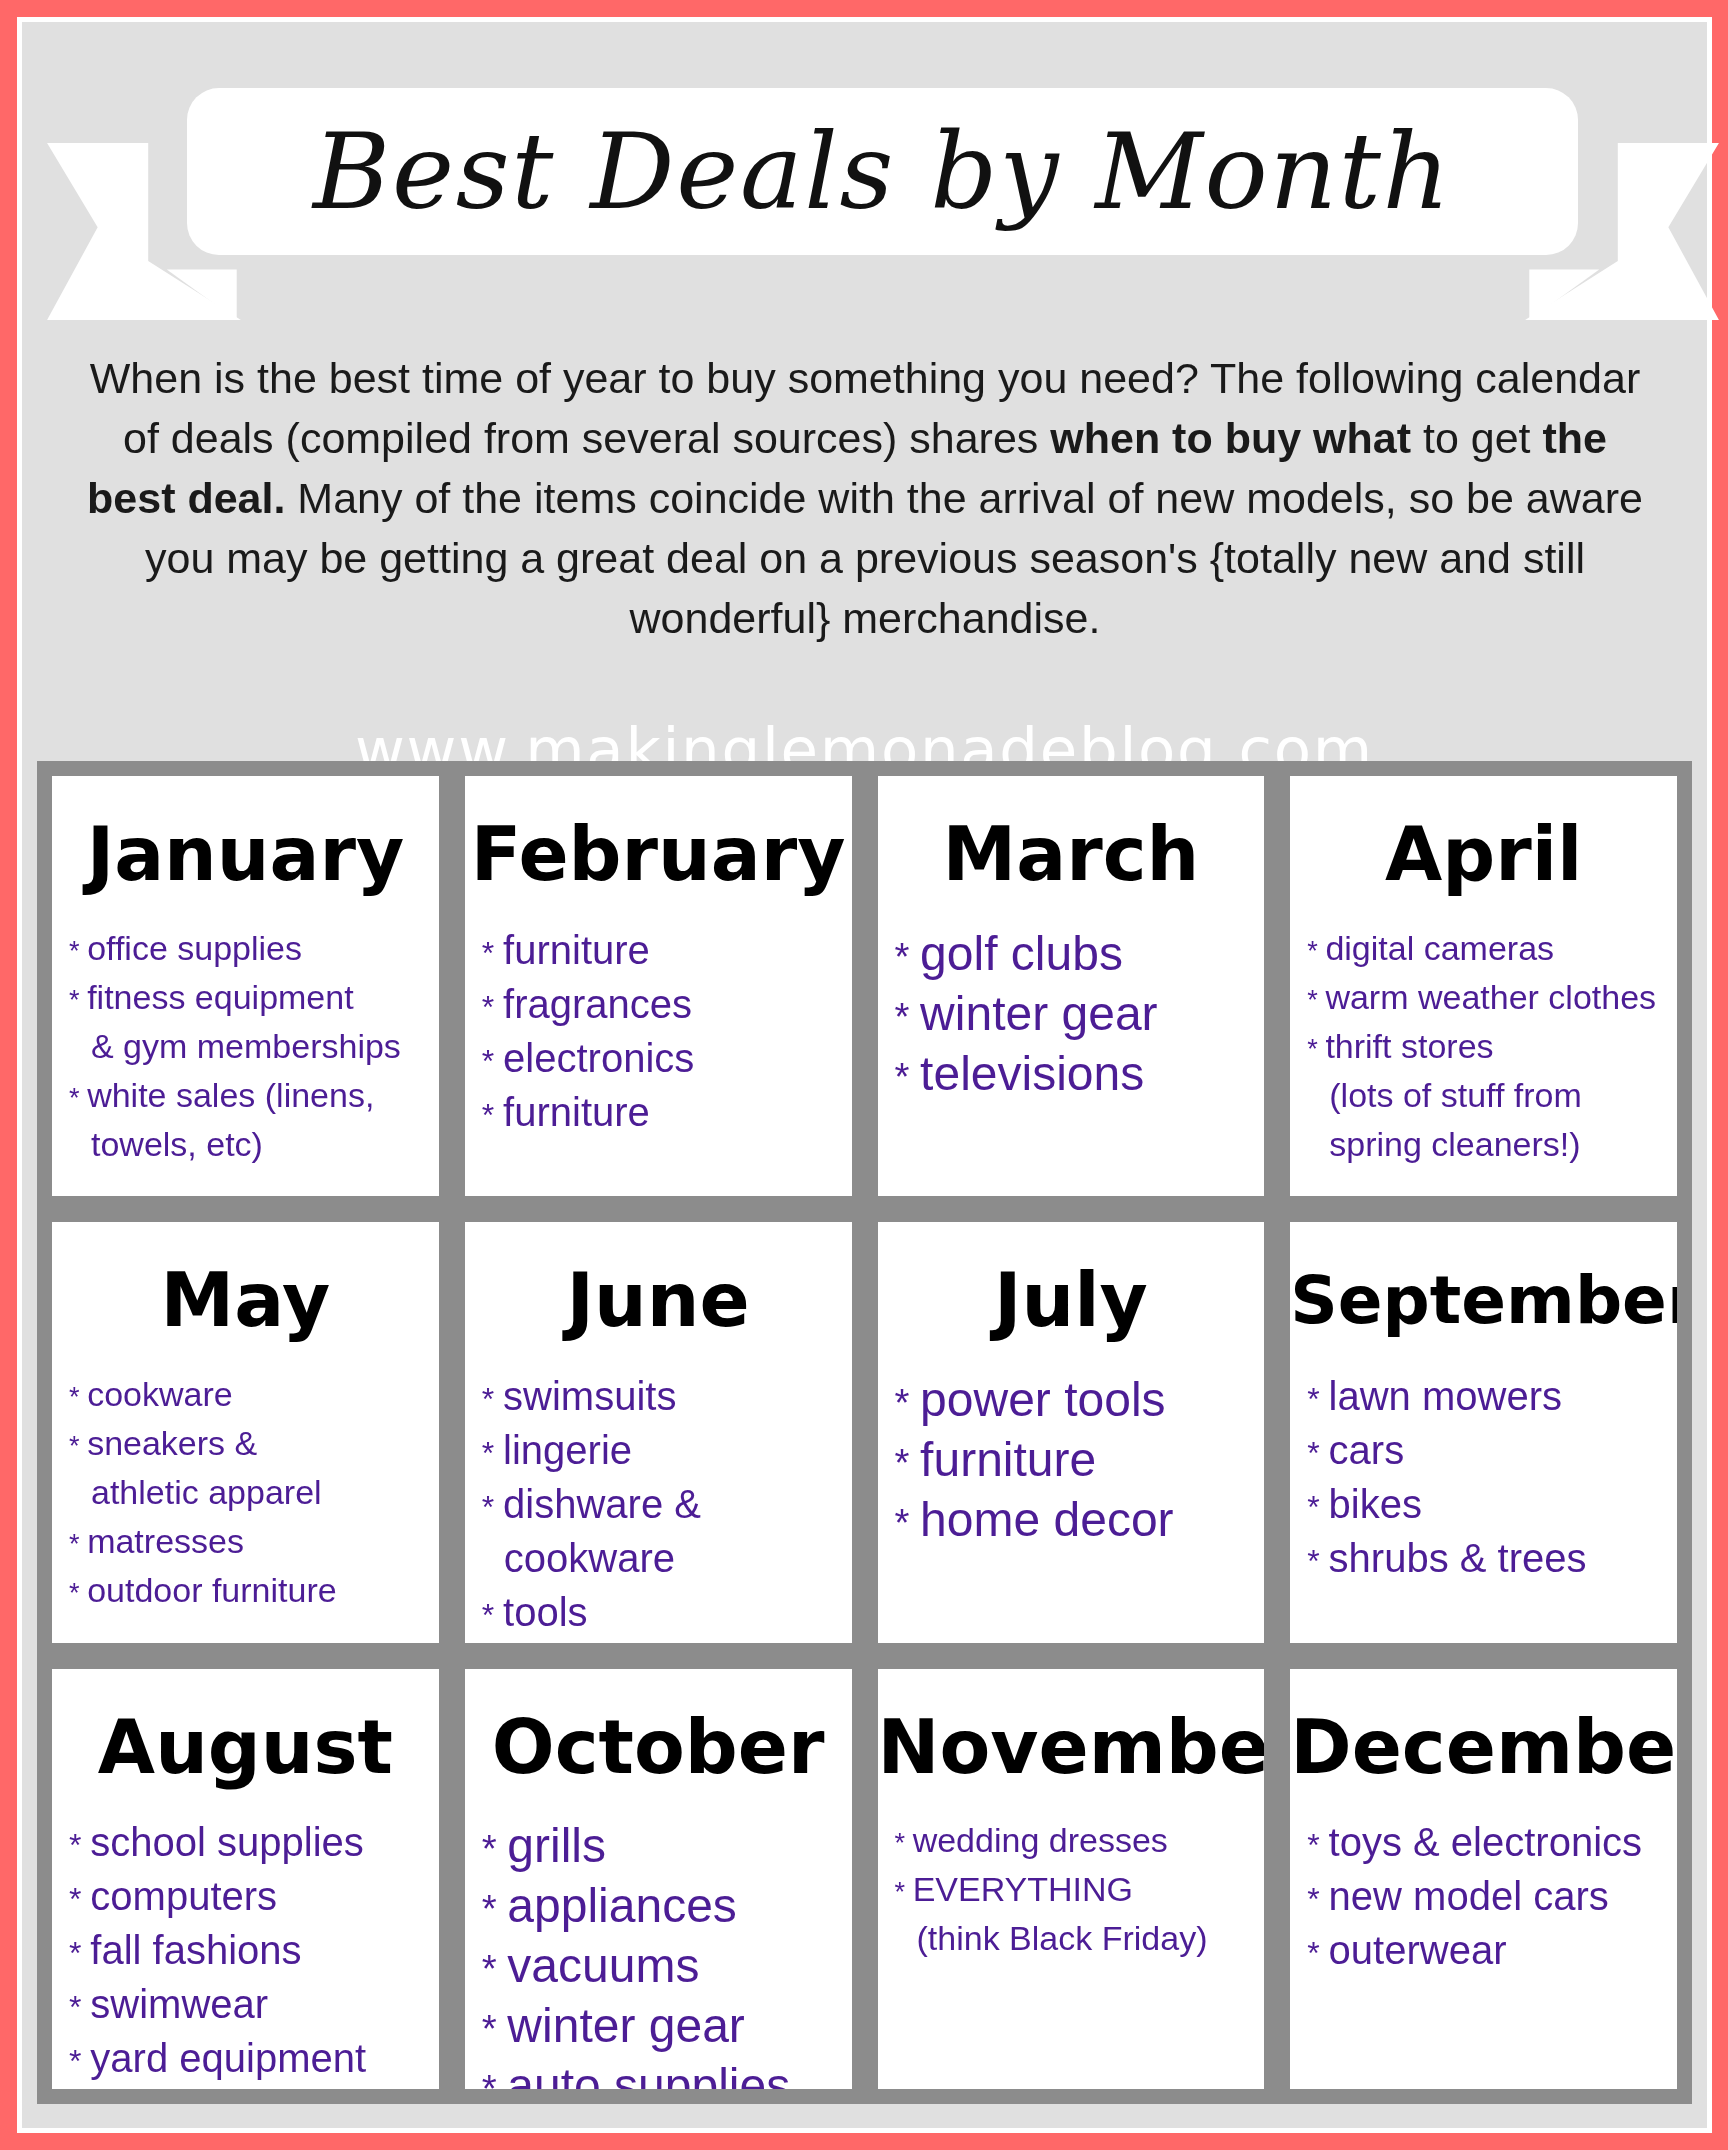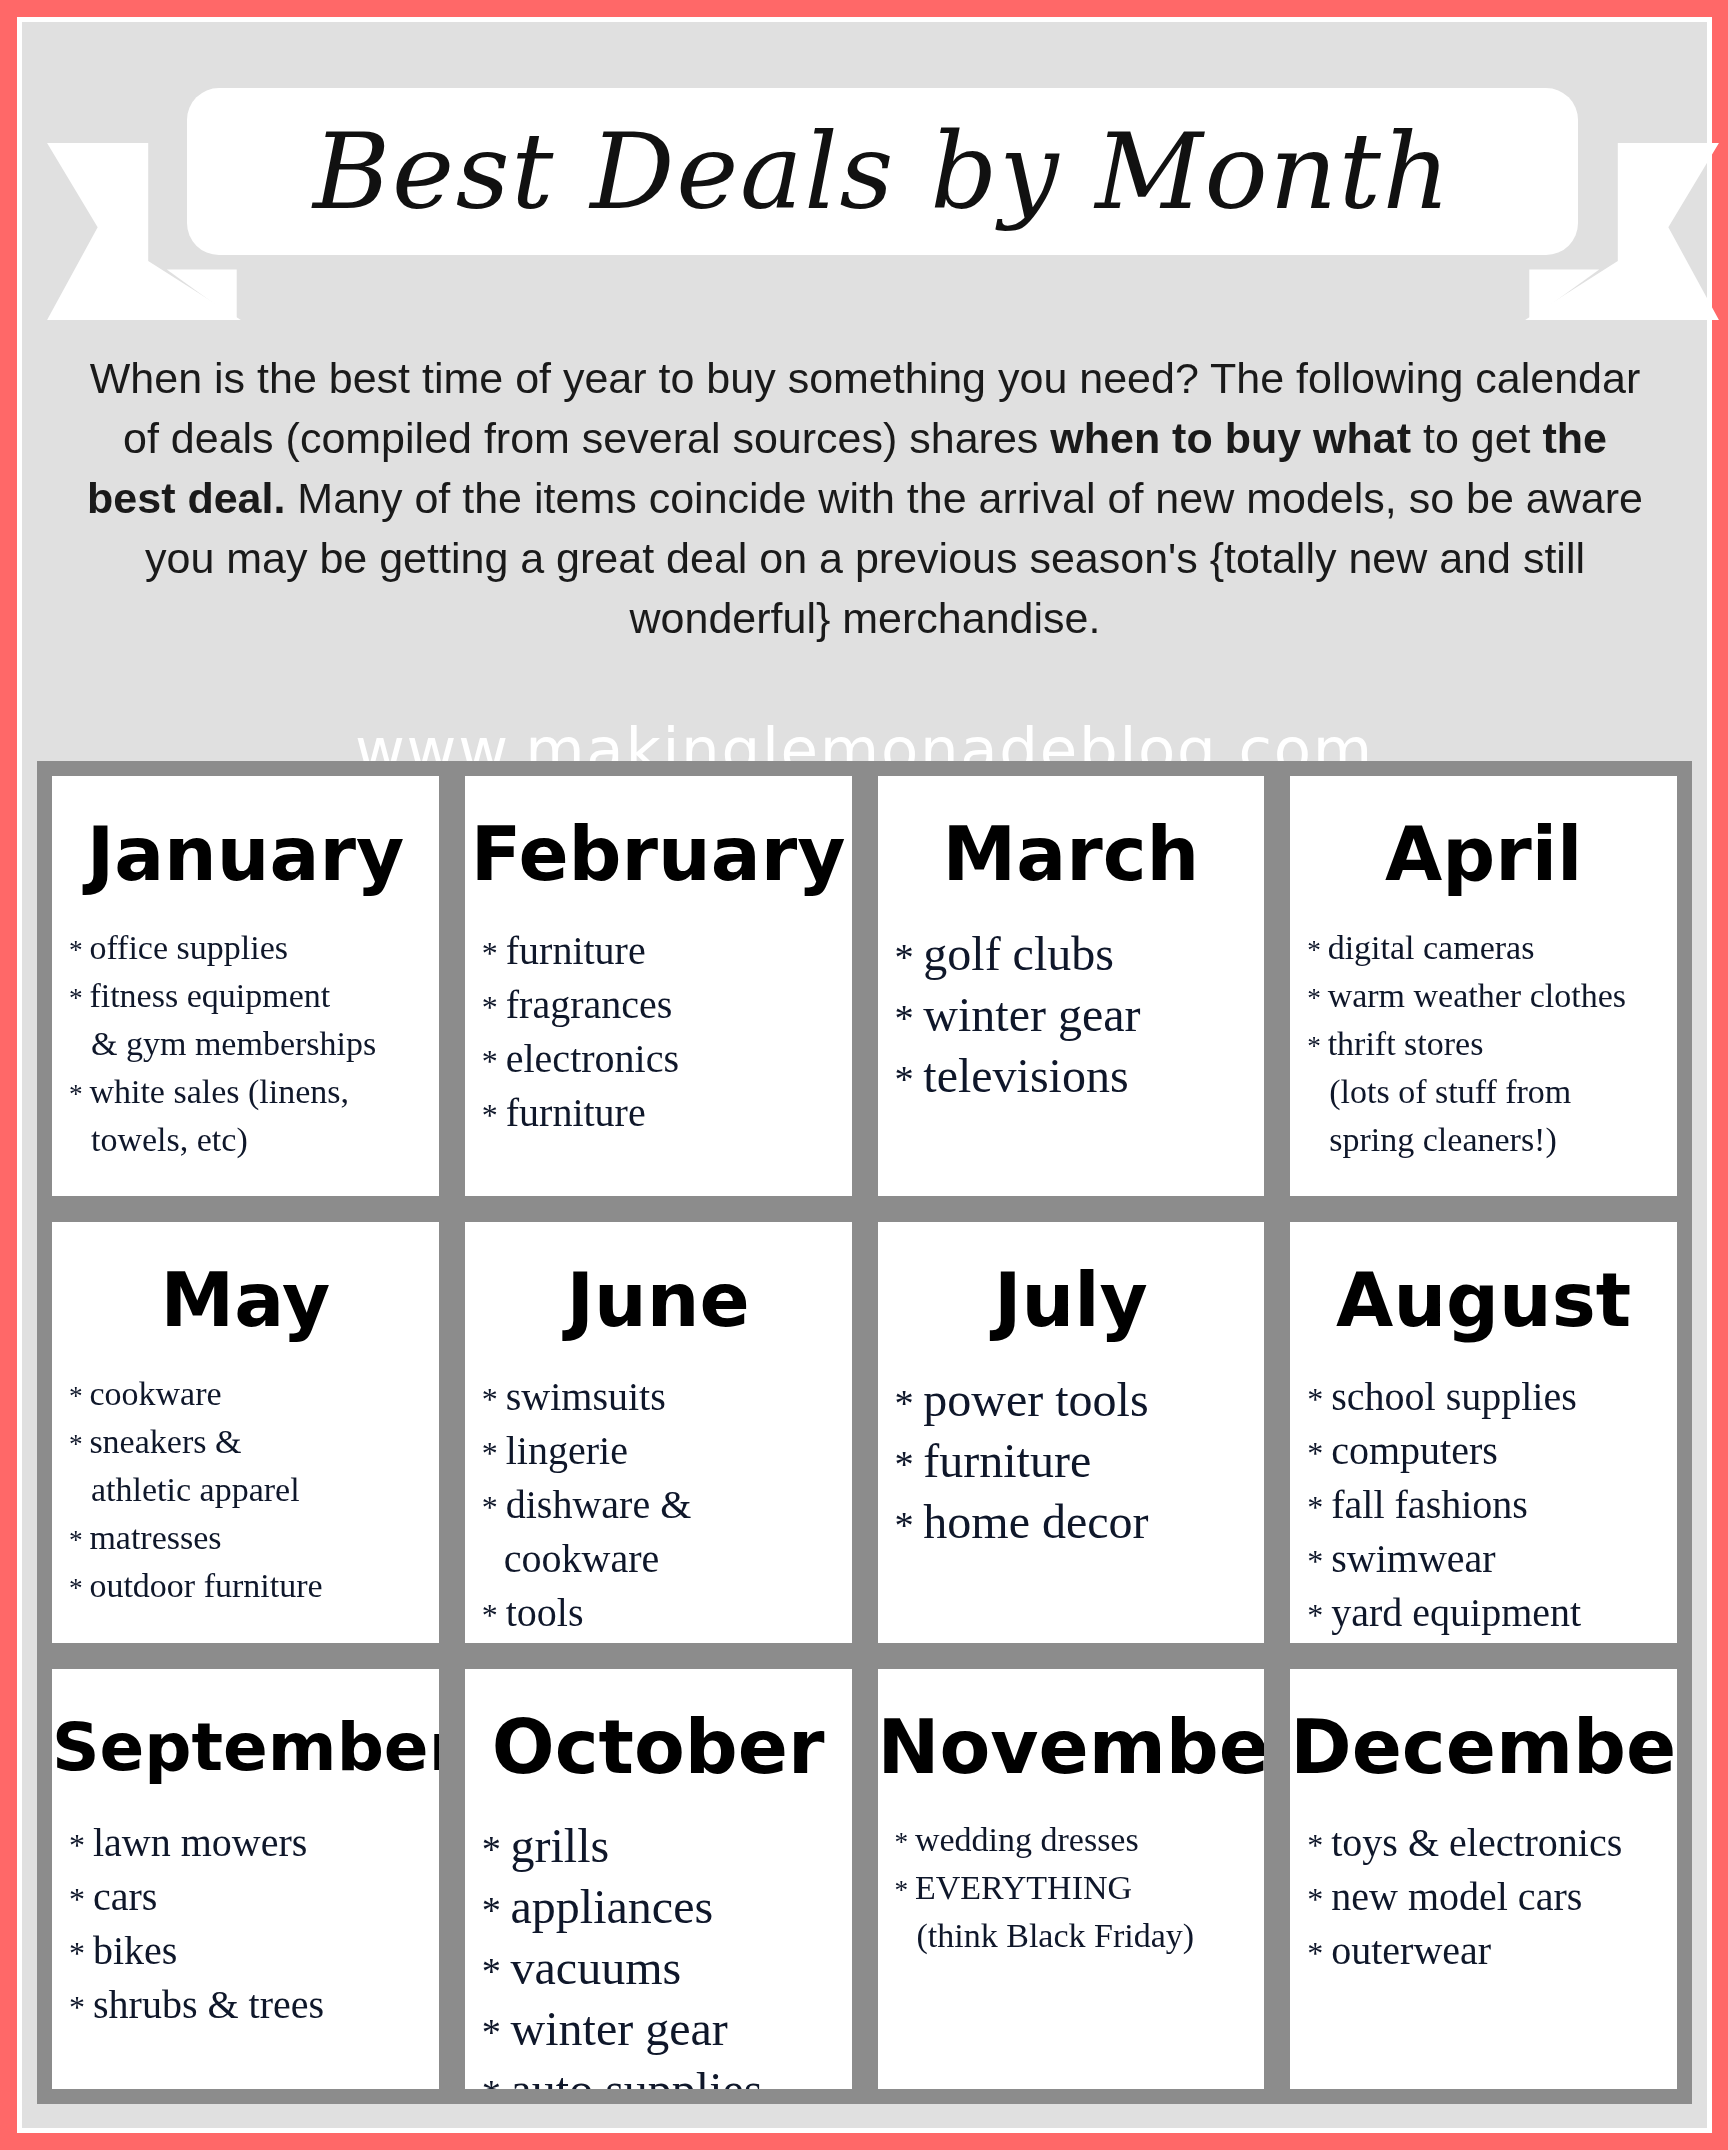--- a/index.html
+++ b/index.html
@@ -9,21 +9,21 @@
   .tail{position:absolute;}
   .banner{position:absolute;left:165px;top:66px;width:1391px;height:167px;background:#fff;display:flex;align-items:center;justify-content:center;border-radius:32px;}
   .title{font-family:"DejaVu Serif",serif;font-style:italic;font-size:105px;font-weight:normal;color:#111;letter-spacing:1.7px;}
   .intro{position:absolute;left:51px;width:1584px;top:326px;text-align:center;font-size:43px;line-height:60px;color:#1a1a1a;font-family:"Liberation Sans",sans-serif;}
   .intro b{font-weight:bold;}
   .url{position:absolute;left:0;width:1685px;top:692px;text-align:center;font-size:61px;color:#fff;font-family:"DejaVu Sans",sans-serif;letter-spacing:1.7px;}
   .grid{position:absolute;left:15px;top:739px;width:1655px;height:1343px;background:#8c8c8c;padding:15px;box-sizing:border-box;display:grid;grid-template-columns:repeat(4,1fr);grid-template-rows:repeat(3,1fr);gap:26px;}
   .cell{background:#fff;position:relative;overflow:hidden;}
   .month{text-align:center;font-family:"DejaVu Sans",sans-serif;font-weight:bold;color:#000;font-size:74px;margin-top:32px;line-height:93px;}
   .month.sm{font-size:66px;}
-  .items{list-style:none;margin:23.6px 0 0 0;padding:0 18px 0 17px;font-family:Liberation Serif, serif;font-size:34px;line-height:46px;color:#0f172a;}
+  .items{list-style:none;margin:23.6px 0 0 0;padding:0 18px 0 17px;font-family:Liberation Sans, sans-serif;font-size:34px;line-height:46px;color:#4c1d95;}
   .items li{padding-left:22px;text-indent:-22px;}
   .items.lg{font-size:40px;line-height:51px;}
   .items.xl{font-size:48px;line-height:57px;}
   .items li::before{content:"* ";font-size:0.8em;}
   .items li.cont::before{content:"";}
   .items li.cont{padding-left:22px;text-indent:0;}
 </style>
 </head>
 <body>
 
@@ -109,37 +109,37 @@
         </div>
         <div class="cell">
           <div class="month">July</div>
           <ul class="items xl">
             <li>power tools</li>
             <li>furniture</li>
             <li>home decor</li>
           </ul>
         </div>
         <div class="cell">
+          <div class="month sm">September</div>
+          <ul class="items lg">
+            <li>lawn mowers</li>
+            <li>cars</li>
+            <li>bikes</li>
+            <li>shrubs &amp; trees</li>
+          </ul>
+        </div>
+        <div class="cell">
           <div class="month">August</div>
           <ul class="items lg">
             <li>school supplies</li>
             <li>computers</li>
             <li>fall fashions</li>
             <li>swimwear</li>
             <li>yard equipment</li>
             <li>camping supplies</li>
-          </ul>
-        </div>
-        <div class="cell">
-          <div class="month sm">September</div>
-          <ul class="items lg">
-            <li>lawn mowers</li>
-            <li>cars</li>
-            <li>bikes</li>
-            <li>shrubs &amp; trees</li>
           </ul>
         </div>
         <div class="cell">
           <div class="month">October</div>
           <ul class="items xl">
             <li>grills</li>
             <li>appliances</li>
             <li>vacuums</li>
             <li>winter gear</li>
             <li>auto supplies</li>

